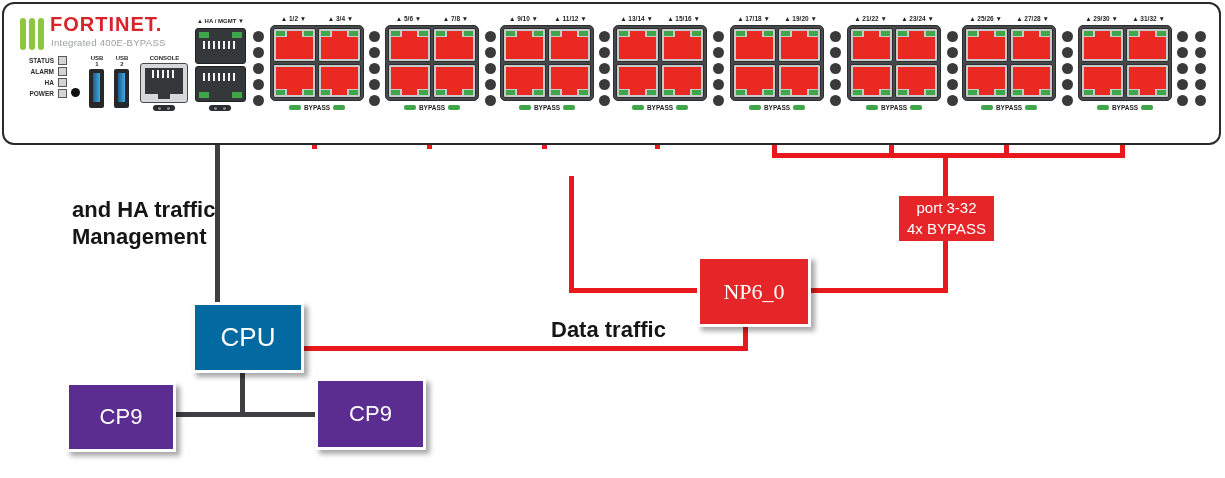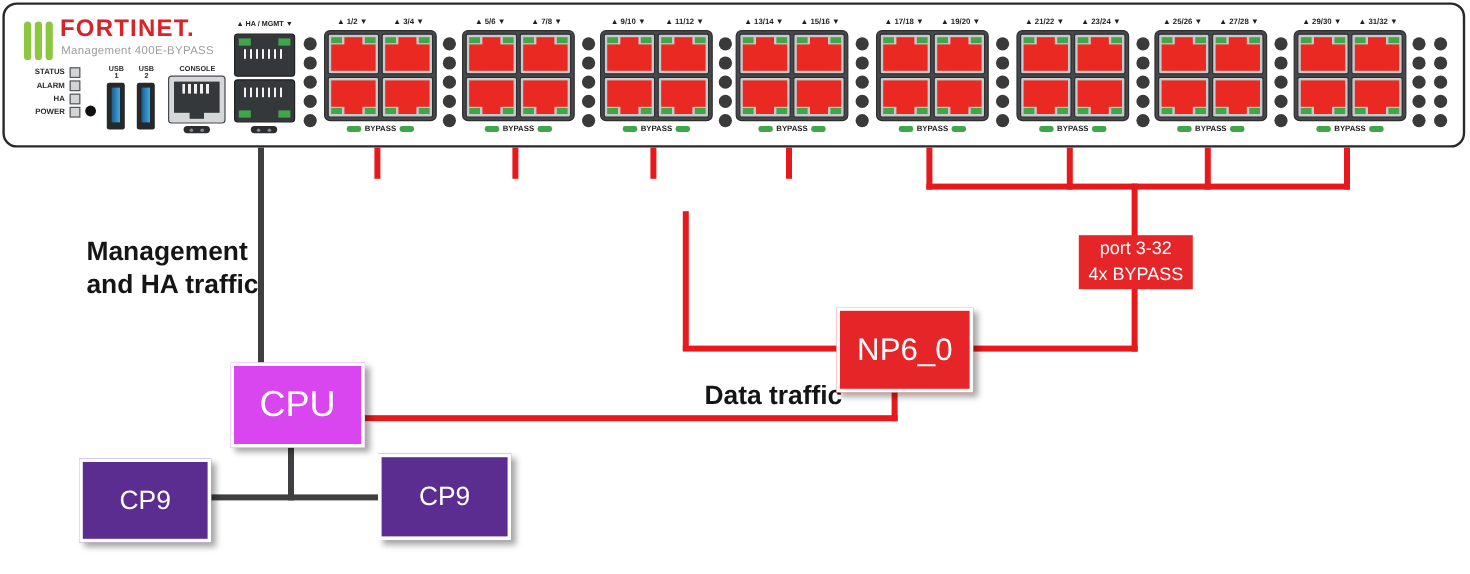--- a/index.html
+++ b/index.html
@@ -1,20 +1,20 @@
 <!DOCTYPE html>
 <html style="--red: #e8191c; --box-red: #e62528; --port-red: #ea2a22; --purple: #5b2d90; --fabric-gray: #555150; --line-gray: #3f3f41; --led-green: #3fa74a; --logo-green: #8dc63f; --brand-red: #d9232a;"><head>
 <meta charset="utf-8">
 <style>
   html,body{margin:0;padding:0;background:#fff;}
   .stage{position:relative;width:1225px;height:478px;background:#fff;overflow:hidden;
          font-family:"Liberation Sans",sans-serif;}
 
   
-  .panel{position:absolute;left:2px;top:2px;width:1219px;height:121px;background:#fff;
+  .panel{position:absolute;left:2px;top:2px;width:1219px;height:143px;background:#fff;
          border:2px solid #2a2a2c;border-radius:12px;box-sizing:border-box;z-index:5;}
   .logo-bars{position:absolute;left:16px;top:14px;display:flex;gap:3px;}
   .logo-bars i{display:block;width:6px;height:32px;border-radius:3px;background:var(--logo-green);}
   .brand{position:absolute;left:46px;top:9px;font-size:20px;font-weight:800;letter-spacing:1px;
          color:var(--brand-red);}
   .model{position:absolute;left:47px;top:33px;font-size:9.5px;color:#9b9da0;letter-spacing:.3px;}
   .led-block{position:absolute;left:14px;top:51px;}
   .led-row{display:flex;align-items:center;height:11px;}
   .led-row span.lbl{display:block;width:36px;text-align:right;font-size:6.5px;font-weight:bold;color:#2b2b2b;}
   .led-sq{display:block;width:7px;height:7px;margin-left:4px;background:#d2d4d5;border:1px solid #58595b;}
@@ -71,39 +71,39 @@
   .rline{position:absolute;background:var(--red);z-index:1;}
   .gline{position:absolute;background:var(--line-gray);z-index:1;}
   .fabric{position:absolute;left:292px;top:146px;width:386px;height:32px;background:var(--fabric-gray);
           border:2px solid #fff;box-sizing:border-box;z-index:3;display:flex;align-items:center;
           justify-content:center;color:#fff;font-size:22px;box-shadow:4px 4px 5px rgba(0,0,0,.38);}
   .buslabel{position:absolute;background:var(--box-red);color:#fff;font-size:15px;line-height:21px;
             text-align:center;z-index:3;padding-top:1px;box-sizing:border-box;}
   .chipbox{position:absolute;border:3px solid #fff;box-sizing:border-box;z-index:4;display:flex;
            align-items:center;justify-content:center;color:#fff;
            box-shadow:4px 4px 5px rgba(0,0,0,.35);}
-  .np6{left:697px;top:256px;width:114px;height:71px;background:var(--box-red);font-size:26px;}
-  .cpu{left:192px;top:302px;width:112px;height:71px;background:#d946ef;font-size:30px;z-index:5;}
+  .np6{left:697px;top:256px;width:114px;height:71px;background:var(--box-red);font-size:22px;font-family:Liberation Serif, serif;}
+  .cpu{left:192px;top:302px;width:112px;height:71px;background:#0369a1;font-size:26px;z-index:5;}
   .cp9a{left:66px;top:382px;width:110px;height:70px;background:var(--purple);font-size:22px;}
   .cp9b{left:315px;top:378px;width:111px;height:72px;background:var(--purple);font-size:22px;}
   .flowtext{position:absolute;color:#151515;font-size:22px;font-weight:600;line-height:27px;z-index:2;}
 </style>
 </head>
 <body>
 
 <div class="stage">
 
   <div class="panel">
     <div class="logo-bars">
         <i></i>
         <i></i>
         <i></i>
       </div>
     <div class="brand">FORTINET.</div>
-    <div class="model">Management 400E-BYPASS</div>
+    <div class="model">Integrated 400E-BYPASS</div>
     <div class="led-block">
         <div class="led-row">
           <span class="lbl">STATUS</span>
           <span class="led-sq"></span>
         </div>
         <div class="led-row">
           <span class="lbl">ALARM</span>
           <span class="led-sq"></span>
         </div>
         <div class="led-row">
@@ -532,17 +532,17 @@
   <div class="buslabel" style="left:899px;top:196px;width:95px;height:45px">
     <div>port 3-32</div>
     <div>4x BYPASS</div>
   </div>
   <div class="chipbox np6">NP6_0</div>
   <div class="chipbox cpu">CPU</div>
   <div class="chipbox cp9a">CP9</div>
   <div class="chipbox cp9b">CP9</div>
 
   <div class="flowtext" style="left:72px;top:196px">
+    <div>and HA traffic</div>
     <div>Management</div>
-    <div>and HA traffic</div>
   </div>
-  <div class="flowtext" style="left:587px;top:316px">Data traffic</div>
+  <div class="flowtext" style="left:551px;top:316px">Data traffic</div>
 </div>
 
 </body></html>

